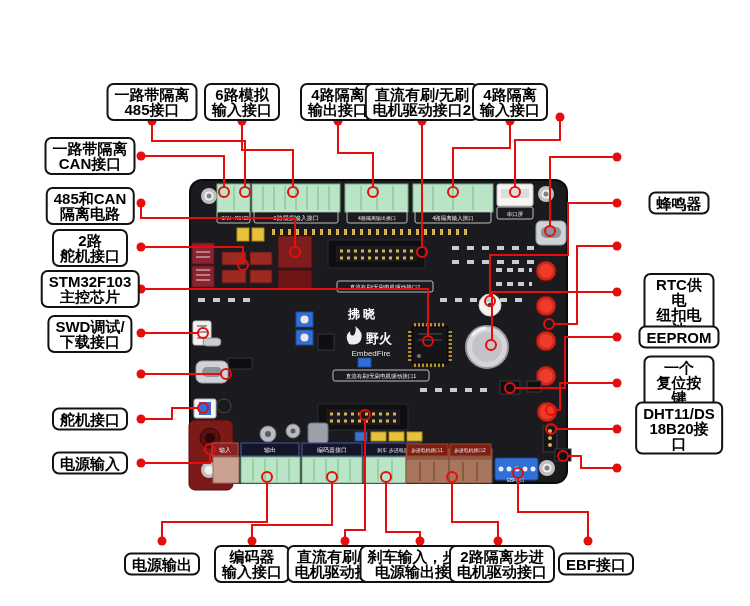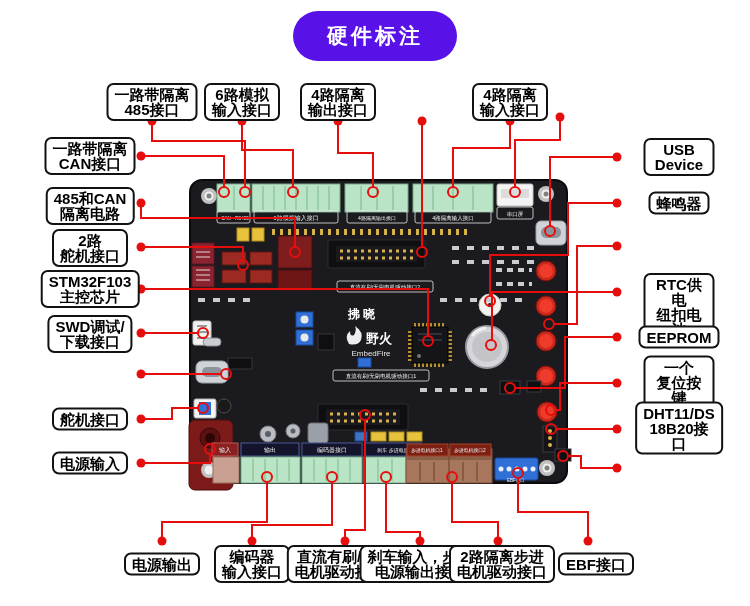--- a/index.html
+++ b/index.html
@@ -327,45 +327,45 @@
     <circle cx="563" cy="456" r="5"></circle>
     <circle cx="267" cy="477" r="5"></circle>
     <circle cx="332" cy="477" r="5"></circle>
     <circle cx="365" cy="415" r="5"></circle>
     <circle cx="386" cy="477" r="5"></circle>
     <circle cx="452" cy="477" r="5"></circle>
     <circle cx="518" cy="473" r="5"></circle>
   </g>
 </svg>
 
-  <div class="title-pill">硬件标注</div>
 
   <div class="lbl" style="left:152px;top:102px">一路带隔离
 485接口</div>
   <div class="lbl" style="left:242px;top:102px">6路模拟
 输入接口</div>
   <div class="lbl" style="left:338px;top:102px">4路隔离
 输出接口</div>
+  <div class="lbl" style="left:422px;top:102px">直流有刷/无刷
+电机驱动接口2</div>
   <div class="lbl" style="left:510px;top:102px">4路隔离
 输入接口</div>
 
   <div class="lbl" style="left:90px;top:156px">一路带隔离
 CAN接口</div>
   <div class="lbl" style="left:90px;top:206px">485和CAN
 隔离电路</div>
   <div class="lbl" style="left:90px;top:248px">2路
 舵机接口</div>
   <div class="lbl" style="left:90px;top:289px">STM32F103
 主控芯片</div>
   <div class="lbl" style="left:90px;top:334px">SWD调试/
 下载接口</div>
   <div class="lbl" style="left:90px;top:419px">舵机接口</div>
   <div class="lbl" style="left:90px;top:463px">电源输入</div>
 
-  <div class="lbl" style="left:679px;top:157px">USB Device</div>
   <div class="lbl" style="left:679px;top:203px">蜂鸣器</div>
   <div class="lbl" style="left:679px;top:307px">RTC供电
 纽扣电池</div>
   <div class="lbl" style="left:679px;top:337px">EEPROM</div>
   <div class="lbl" style="left:679px;top:382px">一个
 复位按键</div>
   <div class="lbl" style="left:679px;top:428px">DHT11/DS
 18B20接口</div>
 
   <div class="lbl" style="left:162px;top:564px">电源输出</div>

